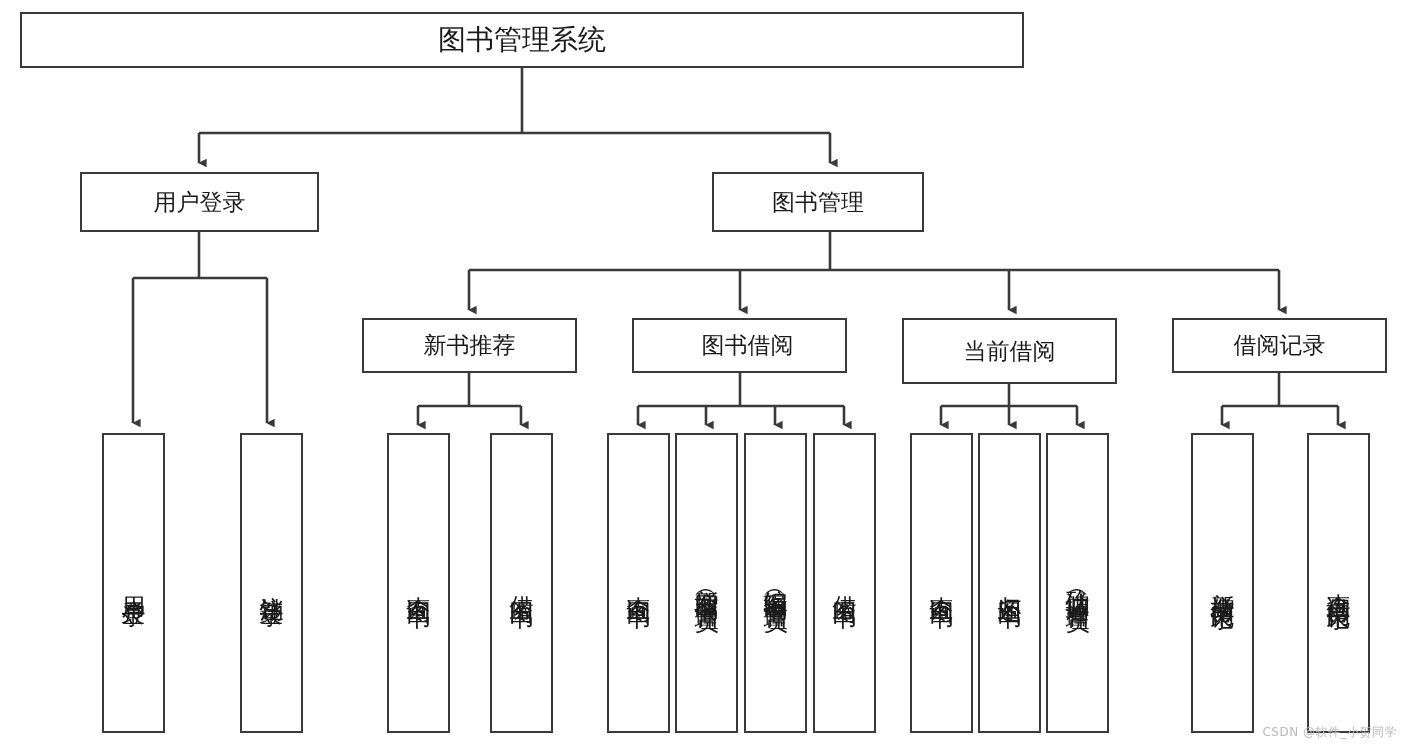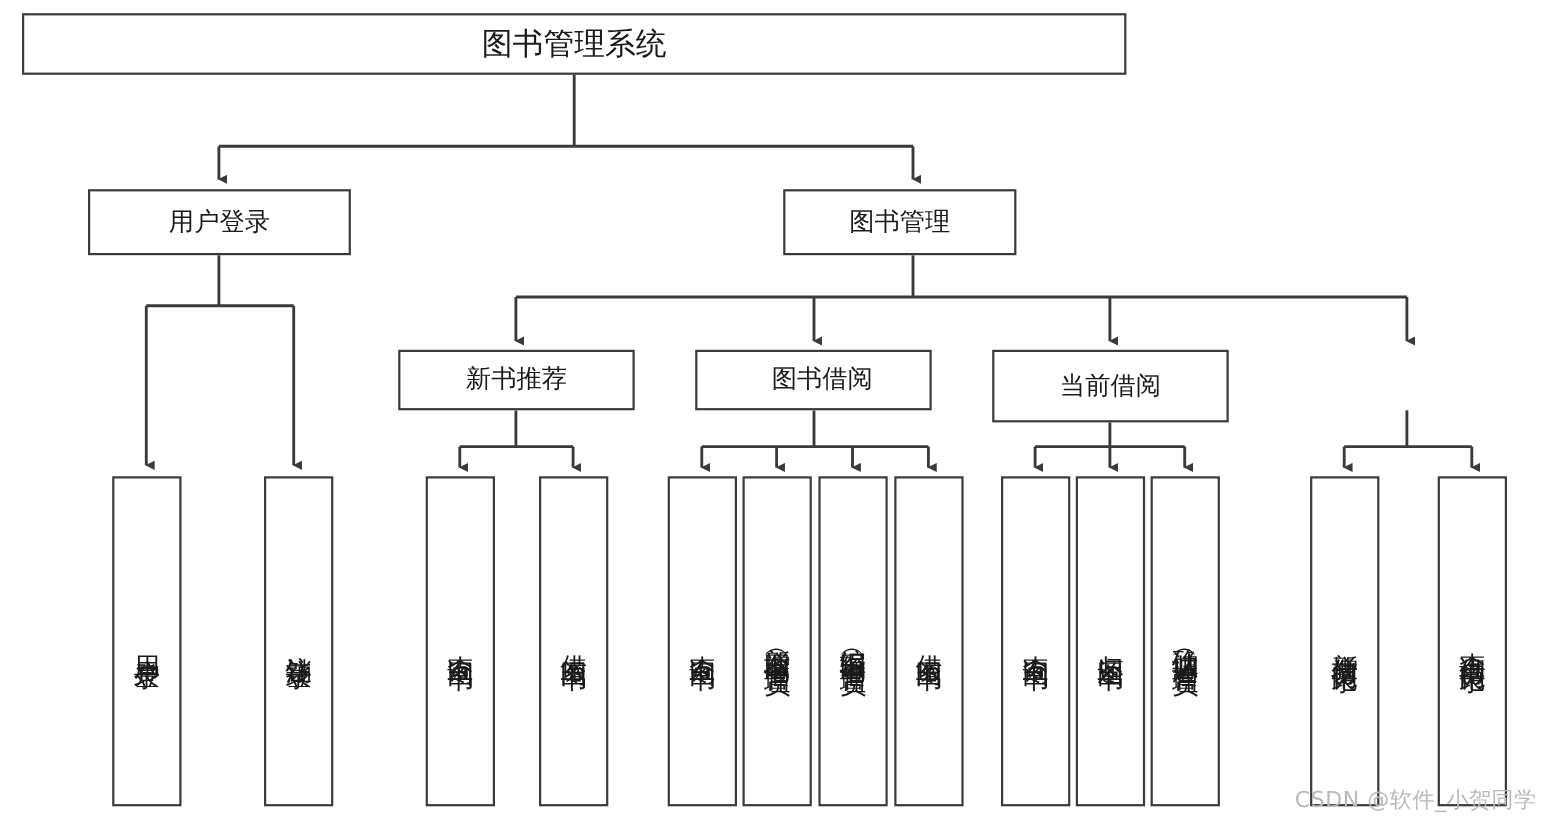--- a/index.html
+++ b/index.html
@@ -58,21 +58,21 @@
     text-orientation: upright;
     font-size: 24px;
     letter-spacing: 3px;
     line-height: 1.0;
     white-space: nowrap;
   }
   #watermark {
     position: absolute;
     right: 8px;
     bottom: 6px;
-    font-size: 20px;
+    font-size: 12px;
     color: #b9b9b9;
     white-space: nowrap;
     letter-spacing: 0.5px;
   }
 </style>
 </head>
 <body>
 
 <div id="diagram-root">
 
@@ -141,20 +141,23 @@
 
   <div class="node horizontal" style="left:362px; top:318px; width:215px; height:55px;">
     <span class="label">新书推荐</span>
   </div>
   <div class="node horizontal" style="left:632px; top:318px; width:215px; height:55px;padding-left:16px;">
     <span class="label">图书借阅</span>
   </div>
   <div class="node horizontal" style="left:902px; top:318px; width:215px; height:66px;">
     <span class="label">当前借阅</span>
   </div>
+  <div class="node horizontal" style="left:1172px; top:318px; width:215px; height:55px;">
+    <span class="label">借阅记录</span>
+  </div>
 
   <div class="node vertical" style="left:102px; top:433px; width:63px; height:300px;">
     <span class="label">用户登录</span>
   </div>
   <div class="node vertical" style="left:240px; top:433px; width:63px; height:300px;">
     <span class="label">注销登录</span>
   </div>
 
   <div class="node vertical" style="left:387px; top:433px; width:63px; height:300px;">
     <span class="label">查询图书</span>

